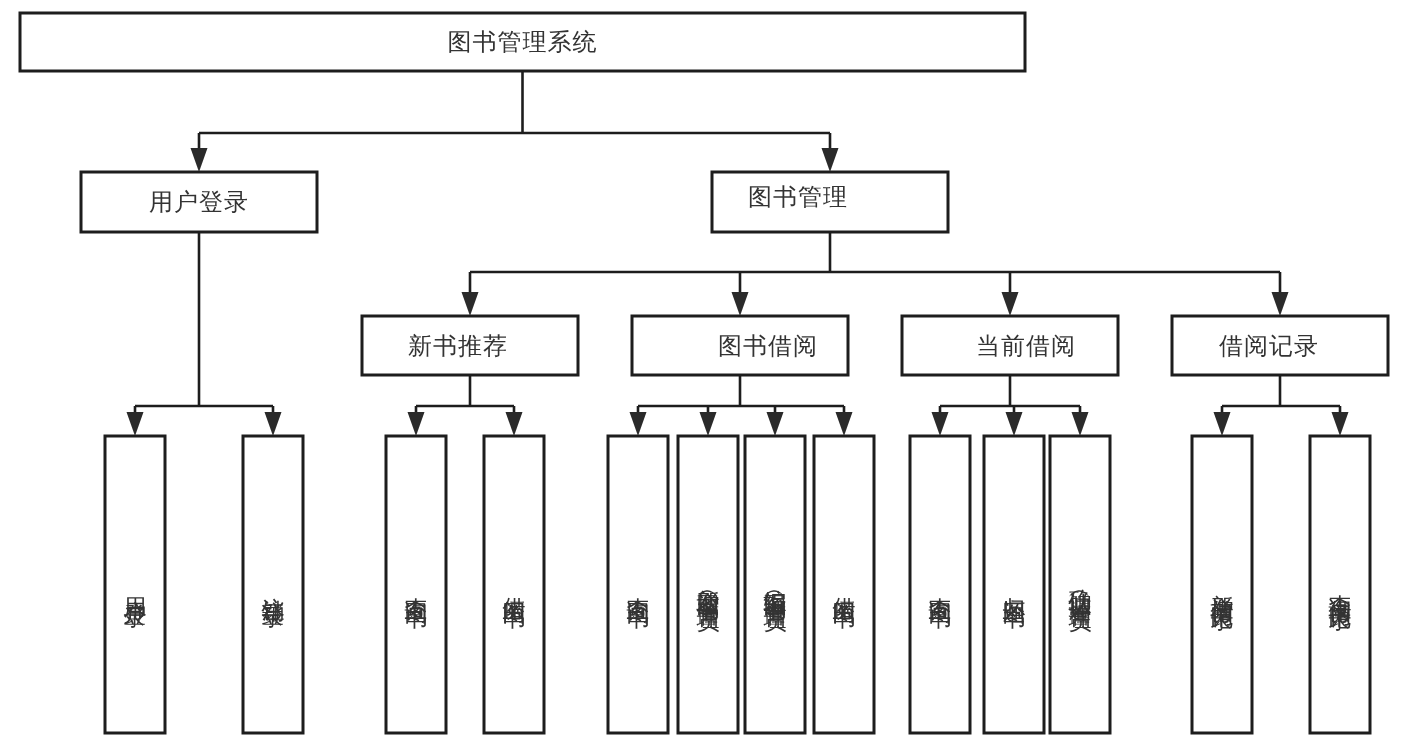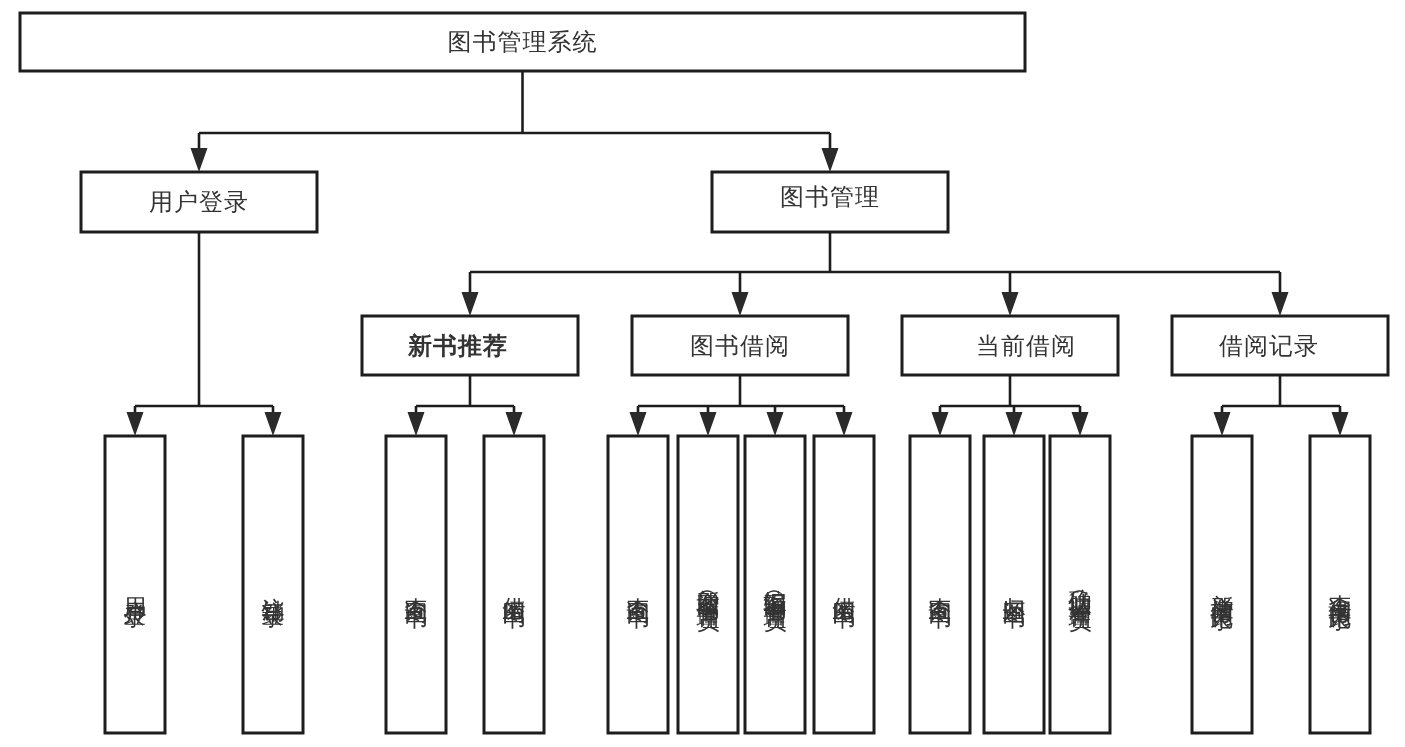--- a/index.html
+++ b/index.html
@@ -162,27 +162,27 @@
         <rect x="1310" y="436" width="60" height="297" class="node-rect"></rect>
       </g>
   </svg>
   <div id="labels-layer">
       <div class="hlabel-wrap" style="left: 20px; top: 13px; width: 1005px; height: 58px;">
         <div class="hlabel-text">图书管理系统</div>
       </div>
       <div class="hlabel-wrap" style="left: 81px; top: 172px; width: 236px; height: 60px;">
         <div class="hlabel-text">用户登录</div>
       </div>
-      <div class="hlabel-wrap" style="left: 712px; top: 172px; width: 236px; height: 49px; border-radius: 29px;">
+      <div class="hlabel-wrap" style="left: 680px; top: 172px; width: 236px; height: 49px; border-radius: 29px;">
         <div class="hlabel-text">图书管理</div>
       </div>
-      <div class="hlabel-wrap" style="left: 362px; top: 316px; width: 192px; height: 59px; font-weight: bold;">
+      <div class="hlabel-wrap" style="left: 362px; top: 316px; width: 192px; height: 59px;">
         <div class="hlabel-text">新书推荐</div>
       </div>
-      <div class="hlabel-wrap" style="left: 632px; top: 316px; width: 216px; height: 59px;">
+      <div class="hlabel-wrap" style="left: 632px; top: 316px; width: 216px; height: 59px; padding-left: 28px;">
         <div class="hlabel-text">图书借阅</div>
       </div>
       <div class="hlabel-wrap" style="left: 902px; top: 316px; width: 248px; height: 59px;">
         <div class="hlabel-text">当前借阅</div>
       </div>
       <div class="hlabel-wrap" style="left: 1172px; top: 316px; width: 194px; height: 59px;">
         <div class="hlabel-text">借阅记录</div>
       </div>
       <div class="vlabel-wrap" style="left: 105px; top: 436px; width: 60px; height: 297px;">
         <div class="vlabel-text" style="max-height: 287px;">用户登录</div>

